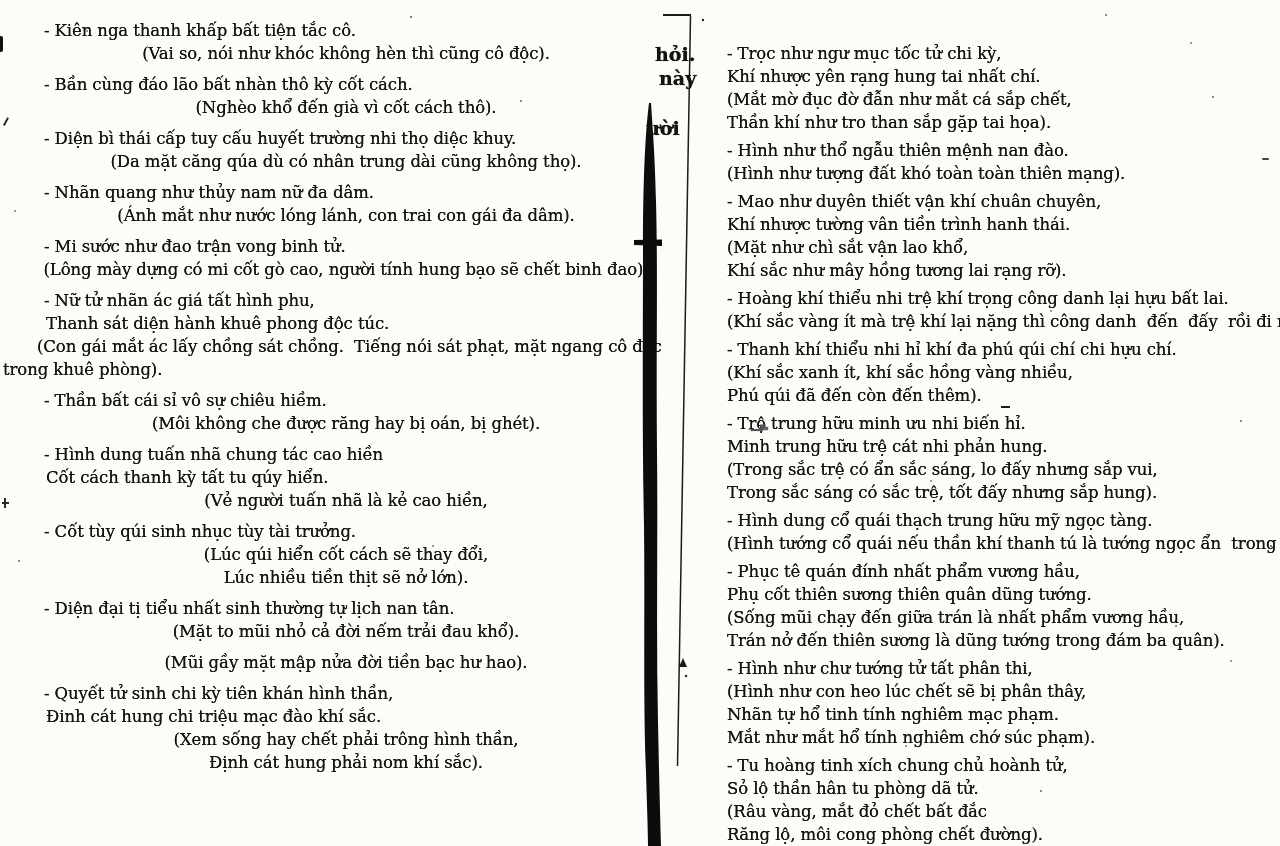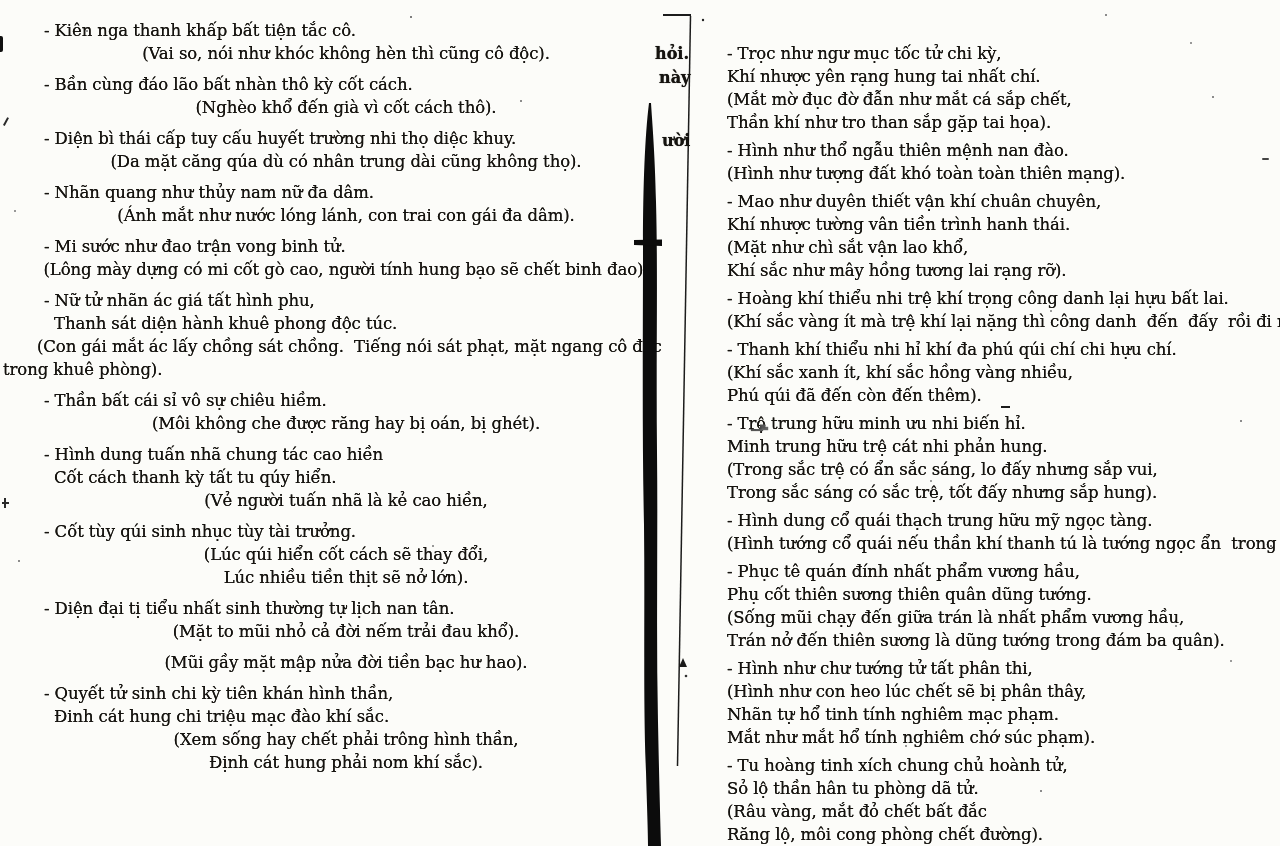--- a/index.html
+++ b/index.html
@@ -14,33 +14,33 @@
   #right-col{left:727px;top:42px;width:553px;}
   .grp{margin:0 0 0 0;}
   #left-col .grp{margin-bottom:8px;}
   #right-col .grp{margin-bottom:5px;}
   .line{
     font-size:16.5px;line-height:23px;letter-spacing:-0.1px;
     white-space:pre;
     text-shadow:0 0 0.6px rgba(15,12,8,0.9);
   }
   .ind-d{margin-left:14px;}
-  .ind-c{margin-left:24px;}
+  .ind-c{margin-left:16px;}
   .ind-p{margin-left:7px;text-align:center;}
   .ind-w{margin-left:-27px;}
   .ind-r{margin-left:0;}
   
   #gutter-svg{position:absolute;left:620px;top:0;width:100px;height:846px;z-index:2;}
   .frag{
-    position:absolute;z-index:3;font-size:16px;font-weight:bold;
+    position:absolute;z-index:3;font-size:19px;font-weight:bold;
     line-height:20px;text-shadow:0 0 0.7px rgba(10,8,5,0.95);white-space:pre;
   }
   #frag-0{left:655px;top:44px;}
   #frag-1{left:659px;top:68px;}
-  #frag-2{left:646px;top:131px;padding-left:16px;}
+  #frag-2{left:646px;top:118px;}
   .edge-mark{position:absolute;background:#101010;z-index:2;}
   #edge-a{left:0;top:36px;width:3px;height:16px;border-radius:0 2px 2px 0;}
   .speck{position:absolute;border-radius:50%;z-index:0;}
   .scan-mark{position:absolute;background:#2a2a2a;z-index:1;}
   #mark-slash{left:5px;top:117px;width:1.6px;height:9px;transform:rotate(28deg);}
   #mark-cross{left:4px;top:498px;width:1.6px;height:10px;}
   #mark-cross2{left:2px;top:502px;width:7px;height:1.5px;}
   #mark-dash-r{left:1001px;top:406px;width:9px;height:2.2px;background:#1b1b1b;}
   #mark-smudge{left:746px;top:424px;width:14px;height:5px;background:transparent;
     box-shadow:0 0 0 0 transparent, 2px 1px 0 -0.5px #444, 6px 0 0 -0.5px #555, 9px 2px 0 -0.8px #666, 4px 3px 0 -0.9px #555;}

